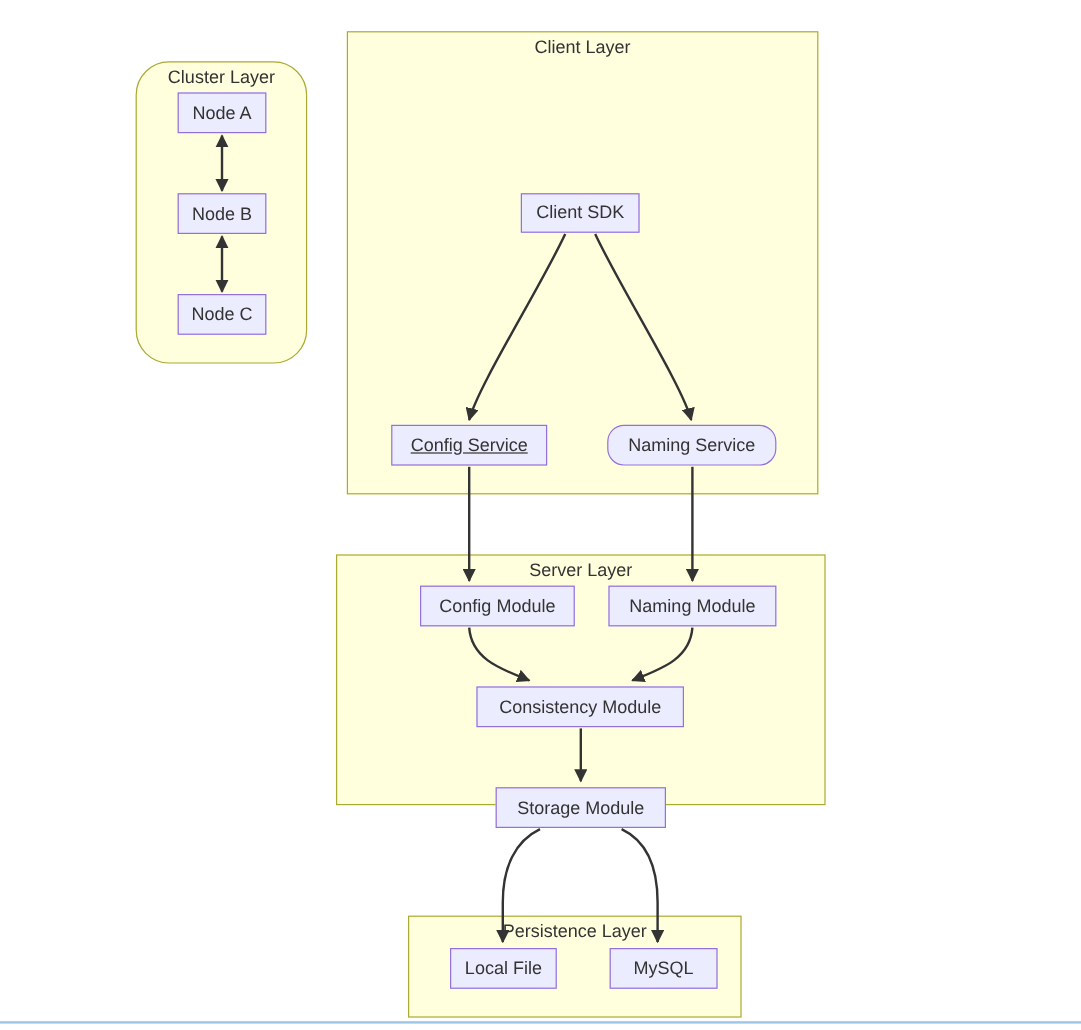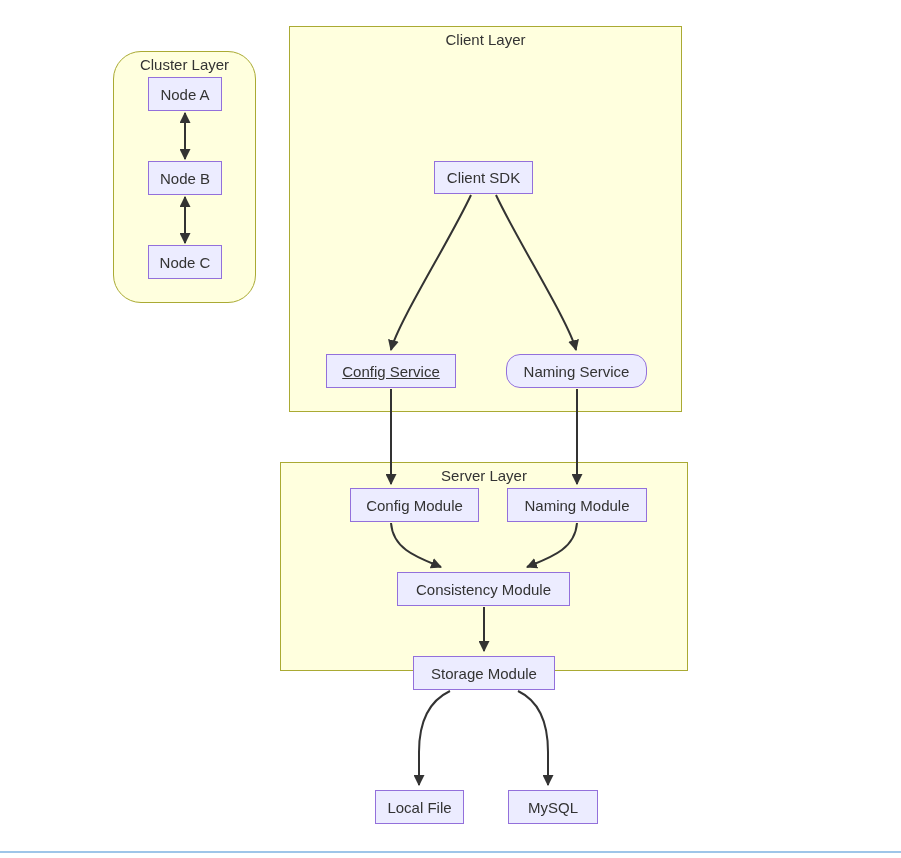--- a/index.html
+++ b/index.html
@@ -73,20 +73,23 @@
 
   <div class="layer" id="layer-cluster">
     <div class="layer-title">Cluster Layer</div>
   </div>
   <div class="layer" id="layer-client">
     <div class="layer-title">Client Layer</div>
   </div>
   <div class="layer" id="layer-server">
     <div class="layer-title">Server Layer</div>
   </div>
+  <div class="layer" id="layer-persistence">
+    <div class="layer-title">Persistence Layer</div>
+  </div>
 
   <div class="node" id="node-a">
     <span>Node A</span>
   </div>
   <div class="node" id="node-b">
     <span>Node B</span>
   </div>
   <div class="node" id="node-c">
     <span>Node C</span>
   </div>

